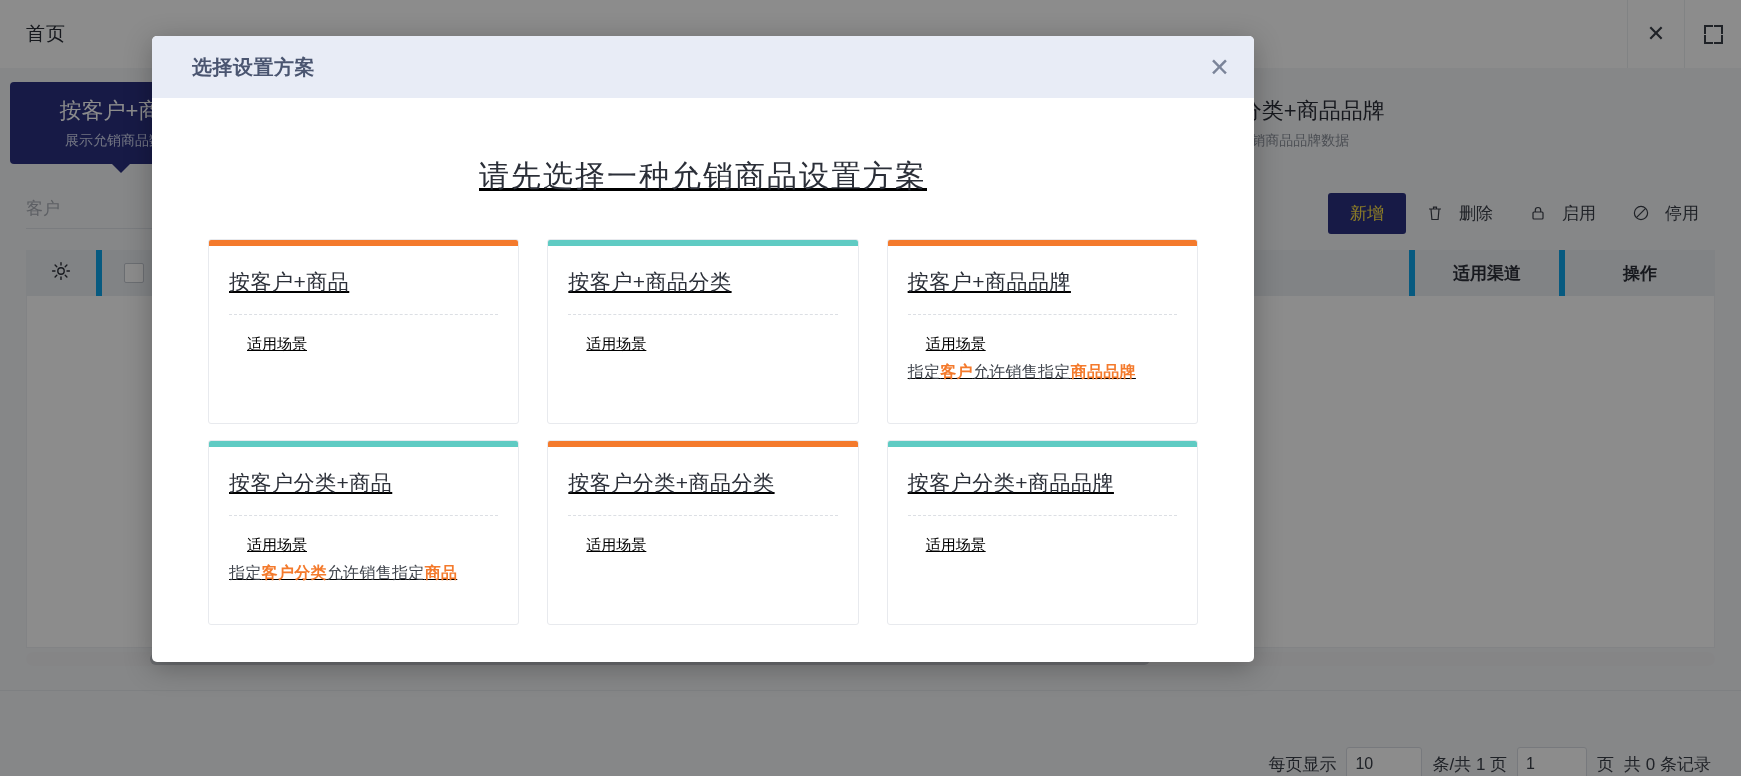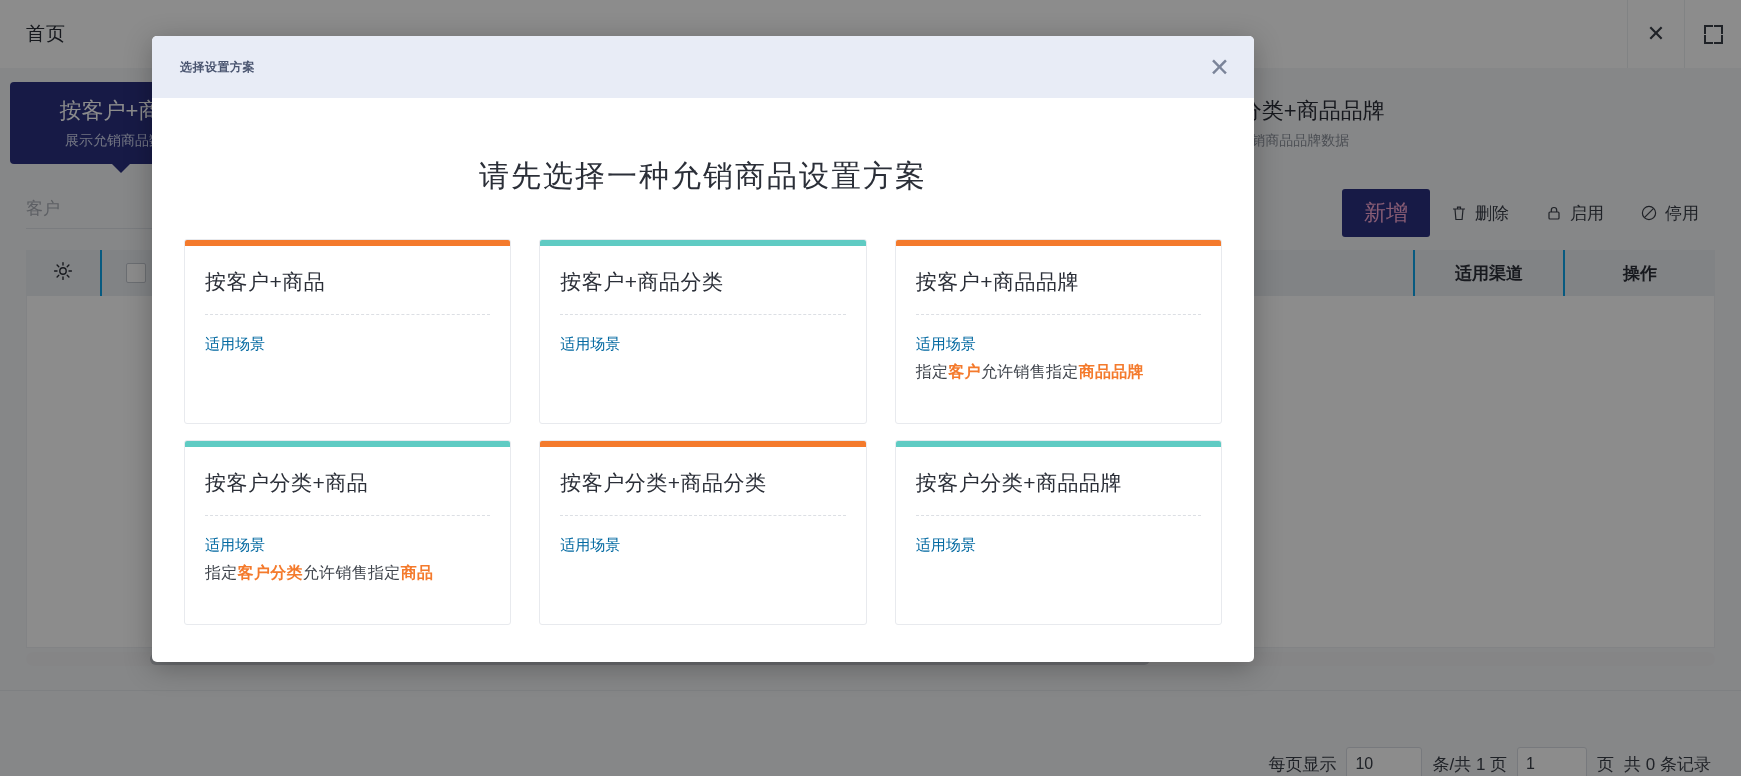--- a/index.html
+++ b/index.html
@@ -138,29 +138,29 @@
     padding-bottom: 8px;
   }
   .filter-spacer { flex: 1; }
   .toolbar {
     display: flex;
     align-items: center;
     gap: 4px;
   }
   .tb-primary {
     background: #2a3180;
-    color: #f9a8d4;
-    font-size: 22px;
+    color: #fde047;
+    font-size: 17px;
     padding: 9px 22px;
     border-radius: 3px;
   }
   .tb-item {
     display: flex;
     align-items: center;
-    gap: 7px;
+    gap: 15px;
     font-size: 17px;
     color: #3a3f48;
     padding: 9px 16px;
   }
   .tb-ico { width: 18px; height: 18px; display:inline-block; }
 
   
   .table-head {
     position: absolute;
     left: 26px; top: 250px;
@@ -169,21 +169,21 @@
     display: flex;
     align-items: stretch;
     font-size: 17px;
     color: #2b2f38;
     font-weight: bold;
   }
   .th {
     display: flex;
     align-items: center;
     justify-content: center;
-    border-right: 2px solid #0ea5e9;
+    border-right: 6px solid #0ea5e9;
     box-sizing: border-box;
   }
   .th.gear { width: 76px; font-weight: normal; }
   .th.check { width: 70px; }
   .chkbox {
     width: 18px; height: 18px;
     border: 1px solid #c3c8d0;
     background: #fff;
     border-radius: 2px;
   }
@@ -265,34 +265,36 @@
   }
   .modal-head {
     height: 62px;
     background: #e8ecf6;
     display: flex;
     align-items: center;
     padding: 0 24px 0 28px;
     box-sizing: border-box;
   }
   .modal-title {
-    font-size: 12px;
+    font-size: 20px;
     font-weight: bold;
     color: #4a5570;
     letter-spacing: .5px;
+    margin-left: 12px;
   }
   .modal-head-spacer { flex: 1; }
   .modal-close {
     font-size: 25px;
     line-height: 1;
     color: #7b8499;
     font-weight: 300;
   }
   .modal-body {
-    padding: 0 32px;
+    padding: 0 56px;
+    text-decoration: underline;
   }
   .modal-heading {
     text-align: center;
     font-size: 30px;
     color: #2b2f38;
     letter-spacing: 2px;
     margin: 58px 0 42px 0;
   }
   .card-grid {
     display: grid;
@@ -316,22 +318,23 @@
     color: #2b2f38;
     letter-spacing: .5px;
     margin-bottom: 18px;
   }
   .card-sep {
     border-top: 1px dashed #dcdfe4;
     margin-bottom: 20px;
   }
   .card-label {
     font-size: 15px;
-    color: #0369a1;
+    color: #000000;
     margin-bottom: 8px;
+    margin-left: 18px;
   }
   .card-desc {
     font-size: 16px;
     color: #3f444c;
     letter-spacing: .3px;
   }
   .card-desc b { color: #f47a2c; font-weight: bold; }
 </style>
 </head>
 <body>

